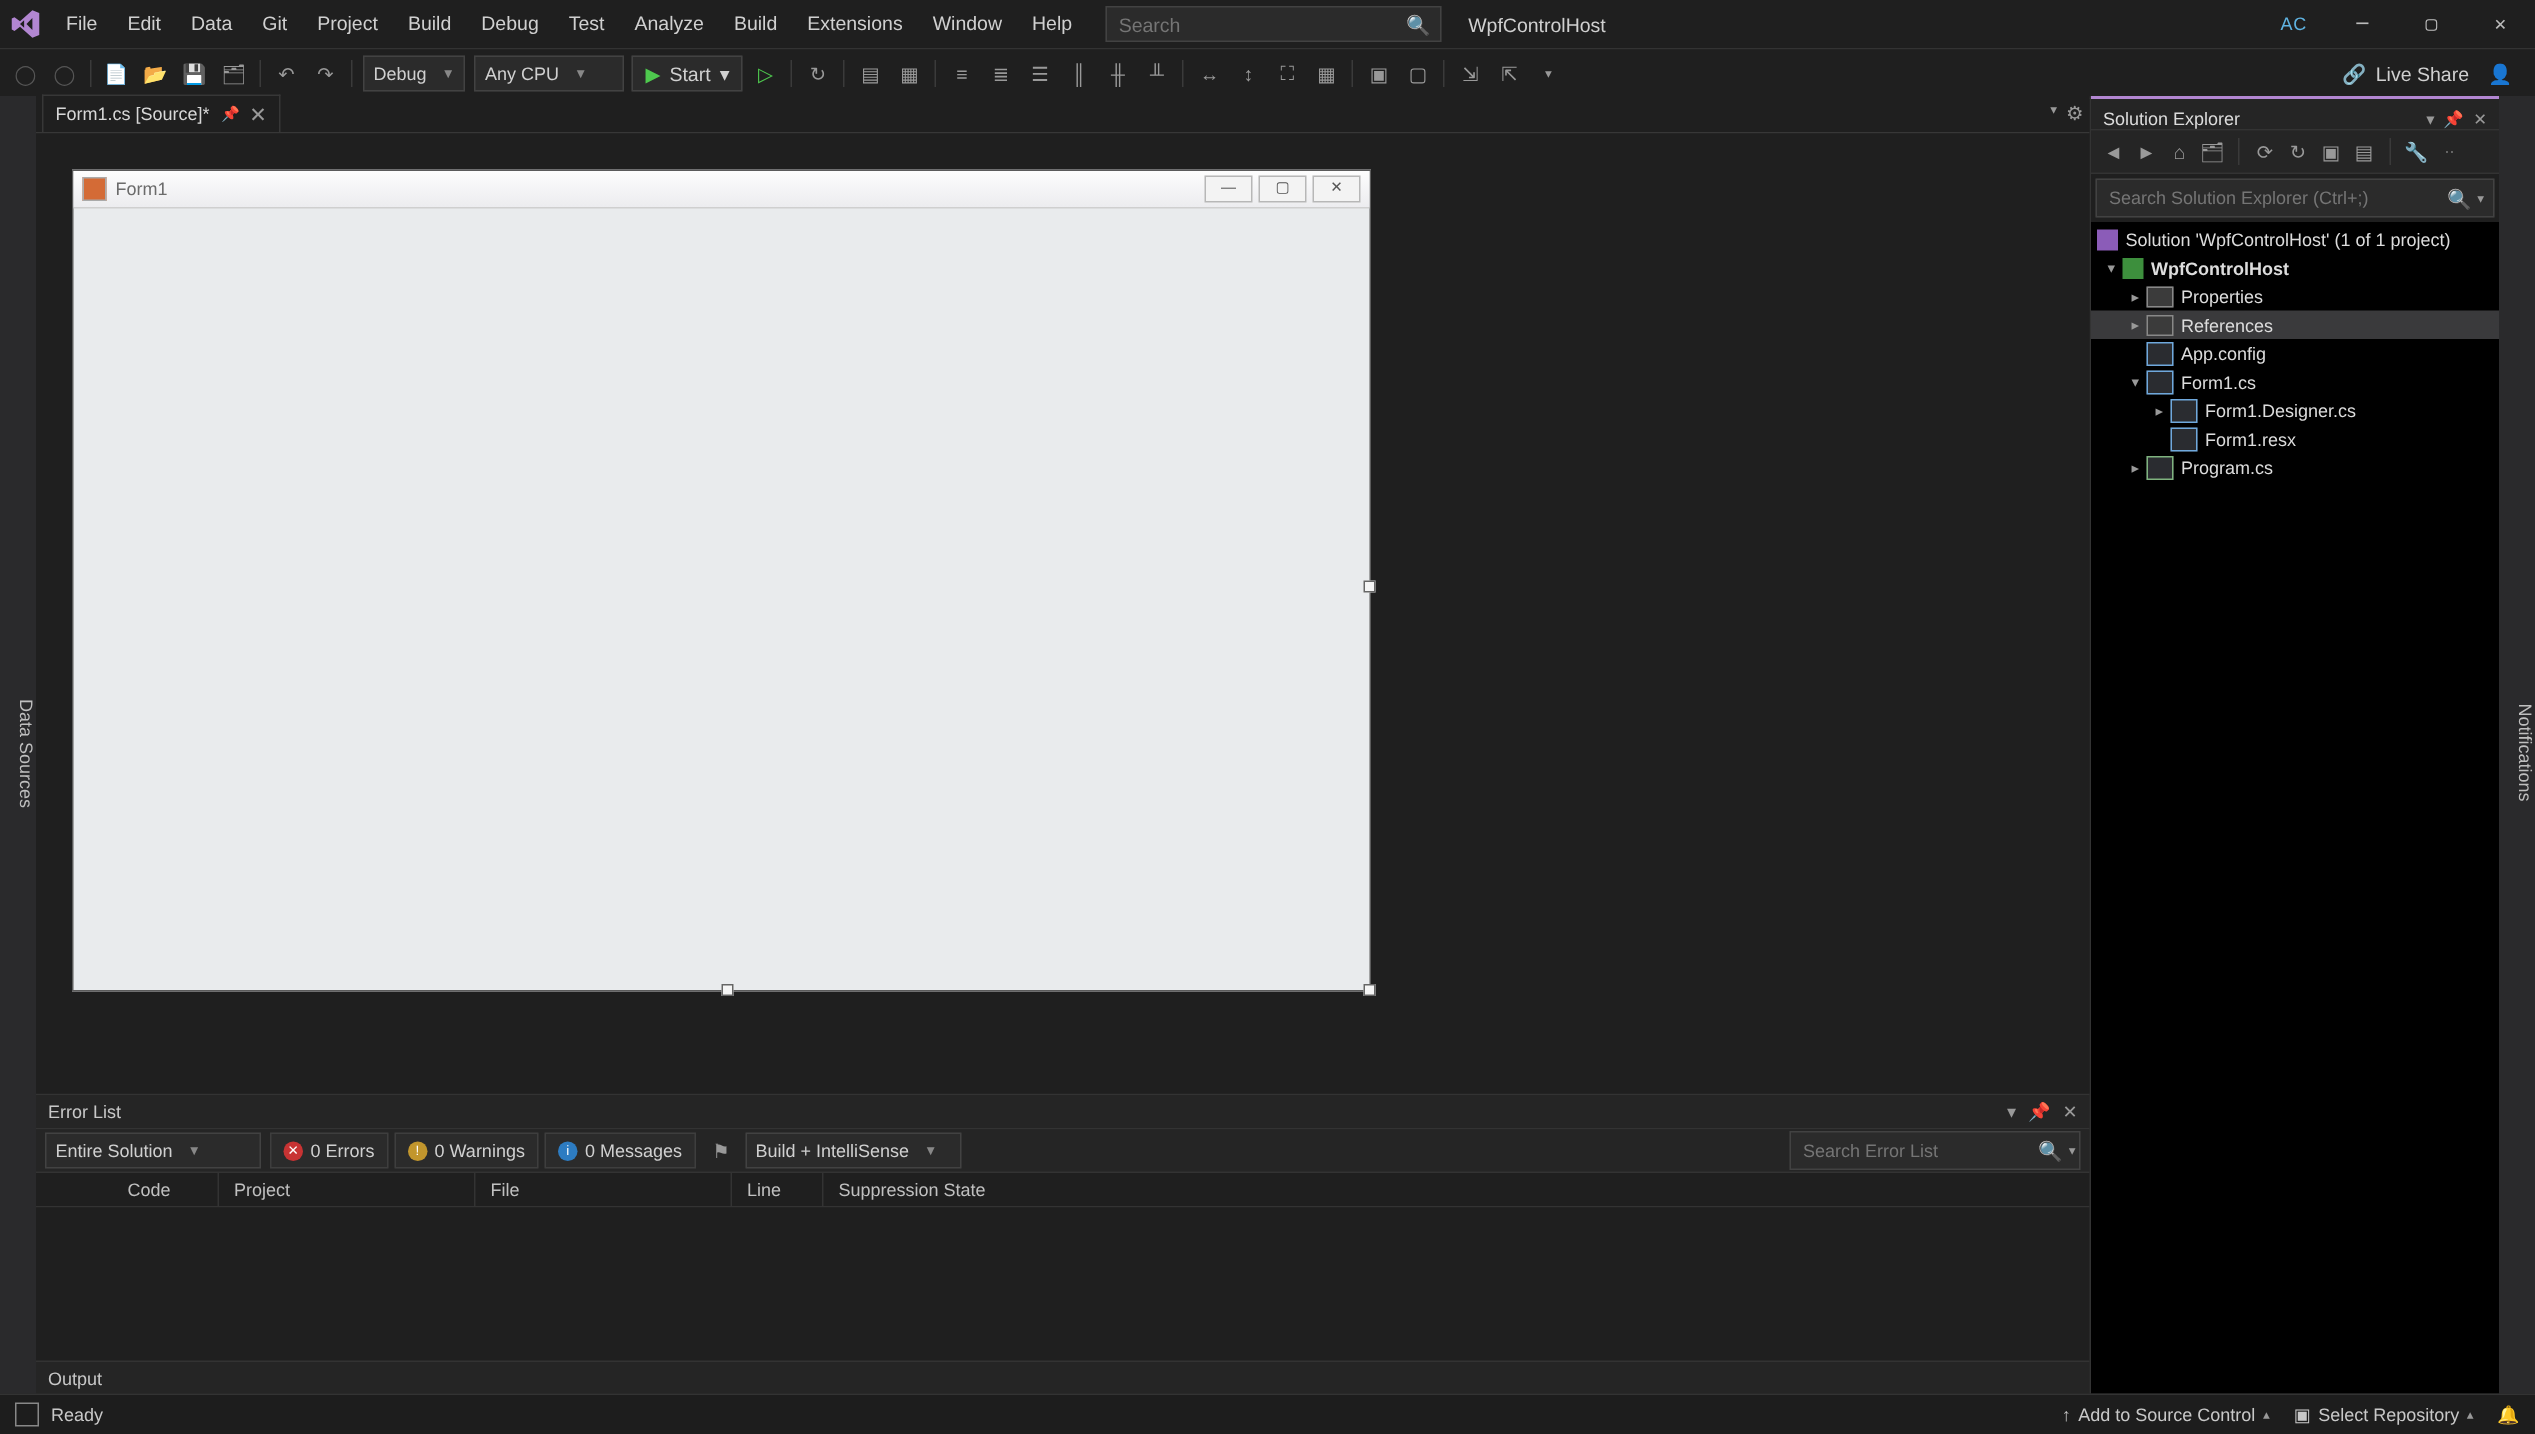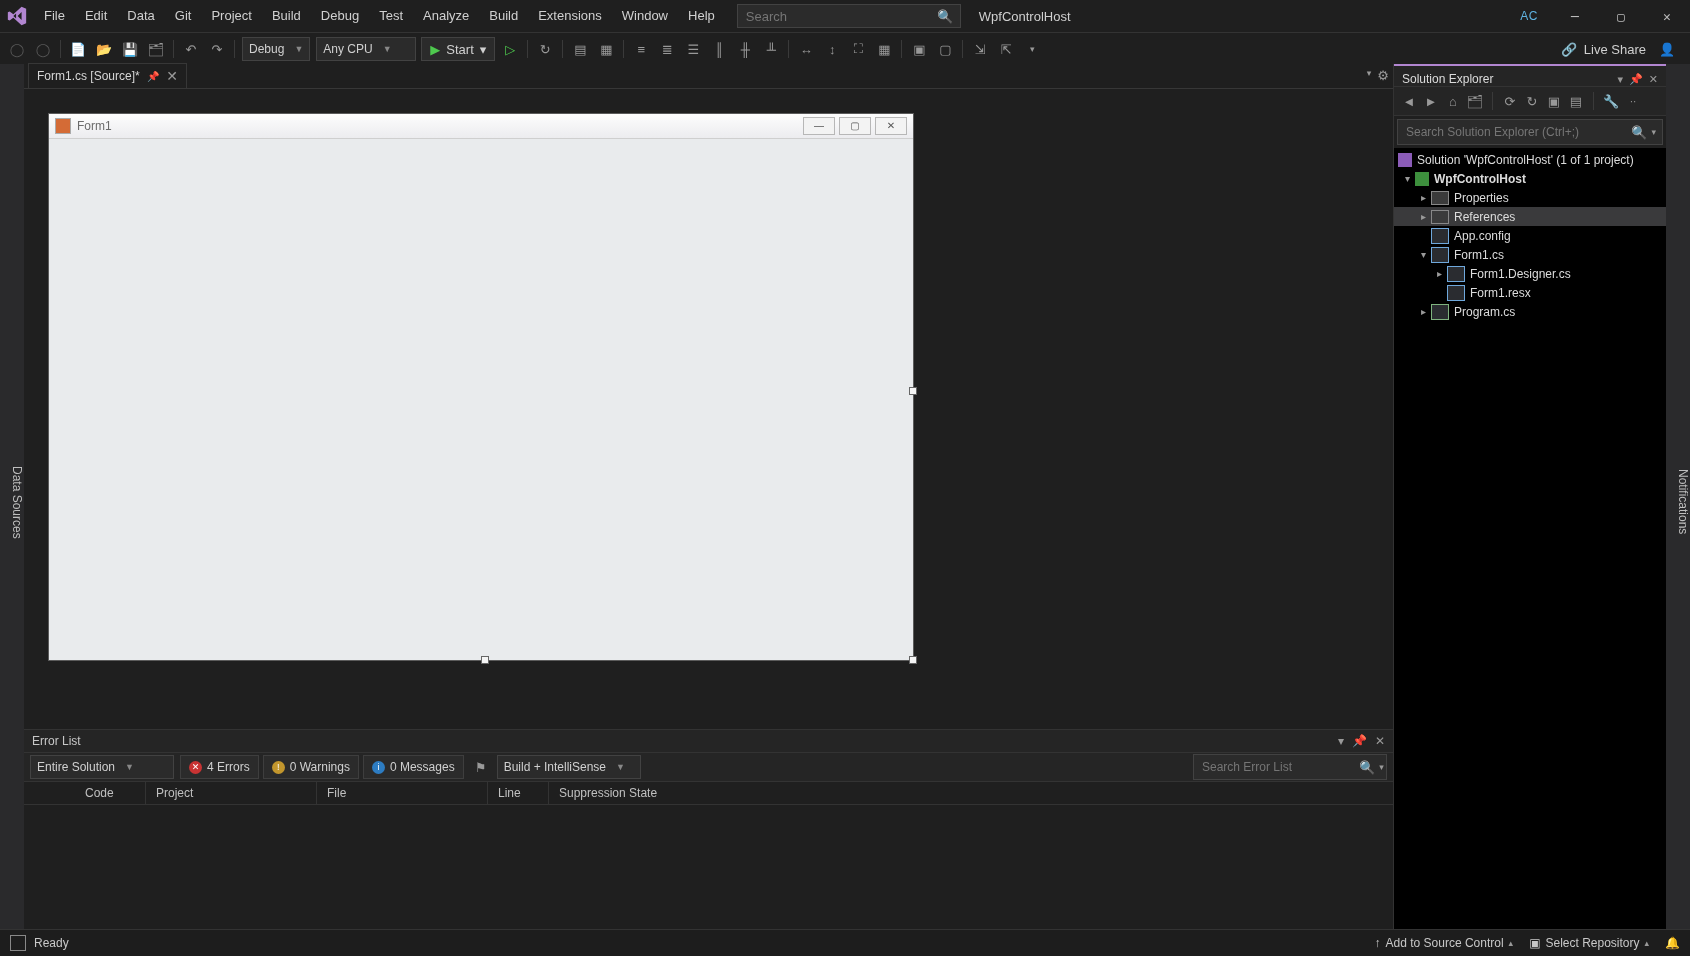--- a/index.html
+++ b/index.html
@@ -215,21 +215,21 @@
         <span class="btn">📌</span>
         <span class="btn">✕</span>
       </div>
       <div class="errlist-toolbar">
         <div class="tb-combo" style="width:130px;margin:0 6px 0 0">
             <span>Entire Solution</span>
             <span class="caret">▼</span>
           </div>
         <div class="err-pill">
             <span class="eicon err">✕</span>
-            <span>4 Errors</span>
+            <span>0 Errors</span>
           </div>
         <div class="err-pill">
             <span class="eicon warn">!</span>
             <span>0 Warnings</span>
           </div>
         <div class="err-pill">
             <span class="eicon info">i</span>
             <span>0 Messages</span>
           </div>
         <div class="tb-icon">⚑</div>
@@ -246,20 +246,21 @@
       </div>
       <div class="err-columns">
         <div class="err-col" style="width:30px"></div>
         <div class="err-col" style="width:50px">Code</div>
         <div class="err-col" style="width:150px">Project</div>
         <div class="err-col" style="width:150px">File</div>
         <div class="err-col" style="width:40px">Line</div>
         <div class="err-col" style="width:130px;border-right:none">Suppression State</div>
       </div>
       <div class="err-body"></div>
+      <div class="output-tab">Output</div>
     </div>
   </div>
 
   <div class="right-panel">
     <div class="sol-head">
       <span class="t">Solution Explorer</span>
       <span class="btn">▾</span>
       <span class="btn">📌</span>
       <span class="btn">✕</span>
     </div>

